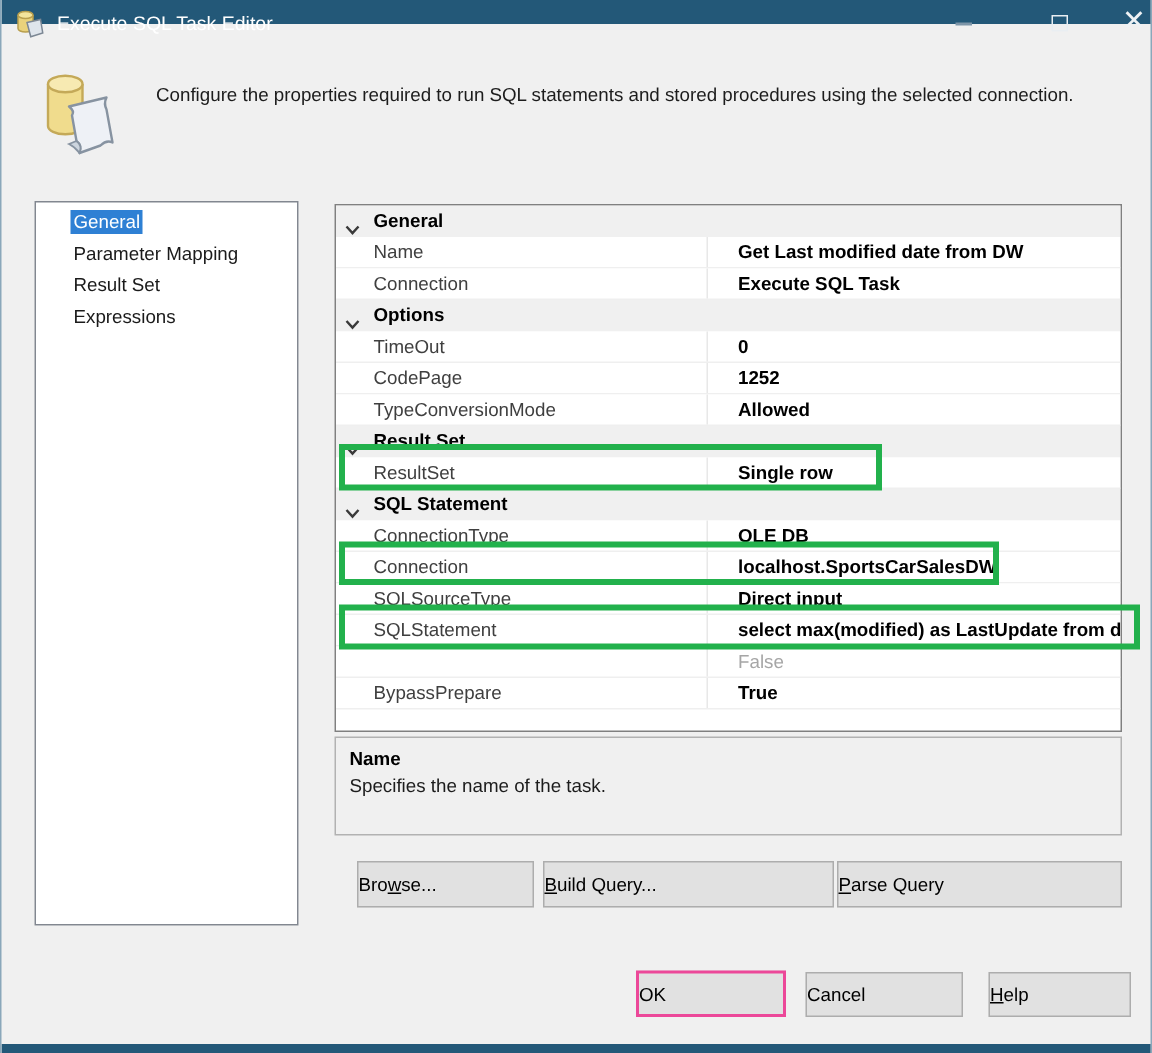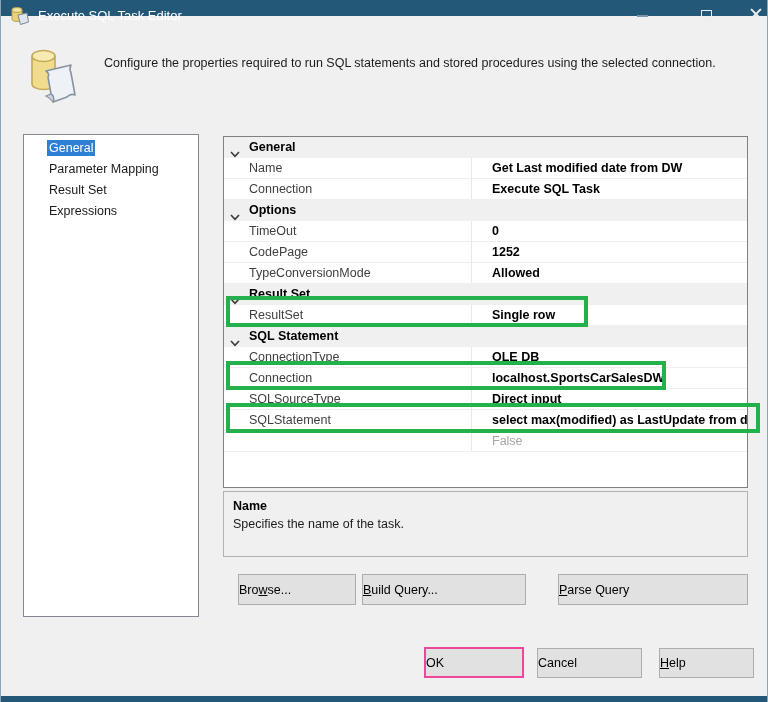--- a/index.html
+++ b/index.html
@@ -45,21 +45,21 @@
   .hl-sqlstatement{ left:225px; top:403px; width:534px; height:30px; }
   
   .info { position:absolute; left:222px; top:491px; width:525px; height:66px; background:#f0f0f0; border:1px solid #b2b2b2; padding:7px 9px; }
   .info-title { font-size:12.5px; font-weight:bold; color:#000; }
   .info-text { font-size:12.5px; color:#1c1c1c; margin-top:4px; }
   
   .btn { position:absolute; background:#e1e1e1; border:1px solid #adadad; font-family:"Liberation Sans",sans-serif;
          font-size:12.5px; color:#000; text-align:left; cursor:default; }
   .btn .mn { text-decoration:underline; }
   .btn-browse { left:237px; top:574px; width:118px; height:31px; }
-  .btn-build  { left:361px; top:574px; width:164px; height:31px; }
+  .btn-build  { left:361px; top:574px; width:194px; height:31px; }
   .btn-parse  { left:557px; top:574px; width:190px; height:31px; }
   .btn-ok     { left:423px; top:647px; width:100px; height:31px; border:2px solid #ec4899; }
   .btn-cancel { left:536px; top:648px; width:105px;  height:30px; }
   .btn-help   { left:658px; top:648px; width:95px;  height:30px; }
   
   .bottom-edge { position:absolute; left:0; bottom:0; width:768px; height:6px; background:#235878; }
 </style>
 </head>
 <body>
 
@@ -157,20 +157,24 @@
         <span class="plabel">SQLSourceType</span>
         <span class="pvalue">Direct input</span>
       </div>
       <div class="grow prop">
         <span class="plabel">SQLStatement</span>
         <span class="pvalue">select max(modified) as LastUpdate from d</span>
       </div>
       <div class="grow prop dis">
         <span class="pvalue">False</span>
       </div>
+      <div class="grow prop">
+        <span class="plabel">BypassPrepare</span>
+        <span class="pvalue">True</span>
+      </div>
     </div>
 
   <div class="hl hl-resultset"></div>
   <div class="hl hl-connection"></div>
   <div class="hl hl-sqlstatement"></div>
 
   <div class="info">
     <div class="info-title">Name</div>
     <div class="info-text">Specifies the name of the task.</div>
   </div>

